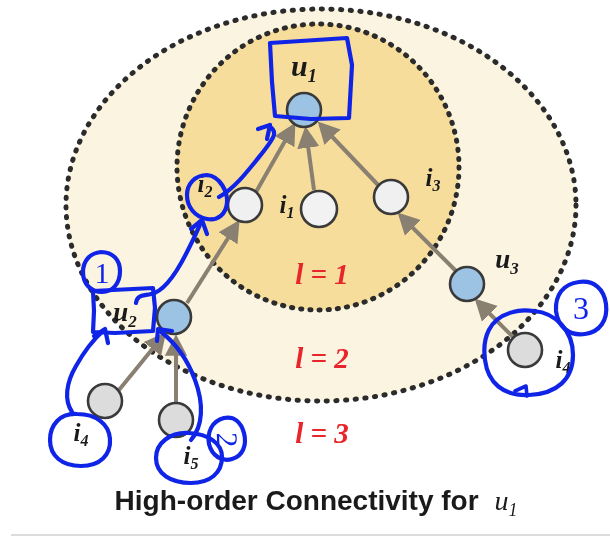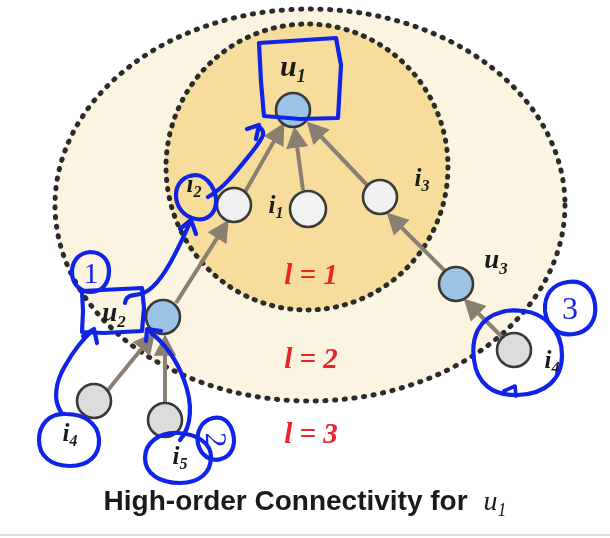--- a/index.html
+++ b/index.html
@@ -10,21 +10,21 @@
   }
   body {
     width: 610px;
     height: 538px;
     font-family: "Liberation Sans", sans-serif;
     overflow: hidden;
     position: relative;
   }
   #figure {
     position: absolute;
-    left: 0;
+    left: 11px;
     top: 0;
     width: 534px;
     height: 538px;
     text-align: center;
   }
   svg { display: block; }
   .node-label {
     font-family: "Liberation Serif", serif;
     font-style: italic;
     font-weight: bold;

